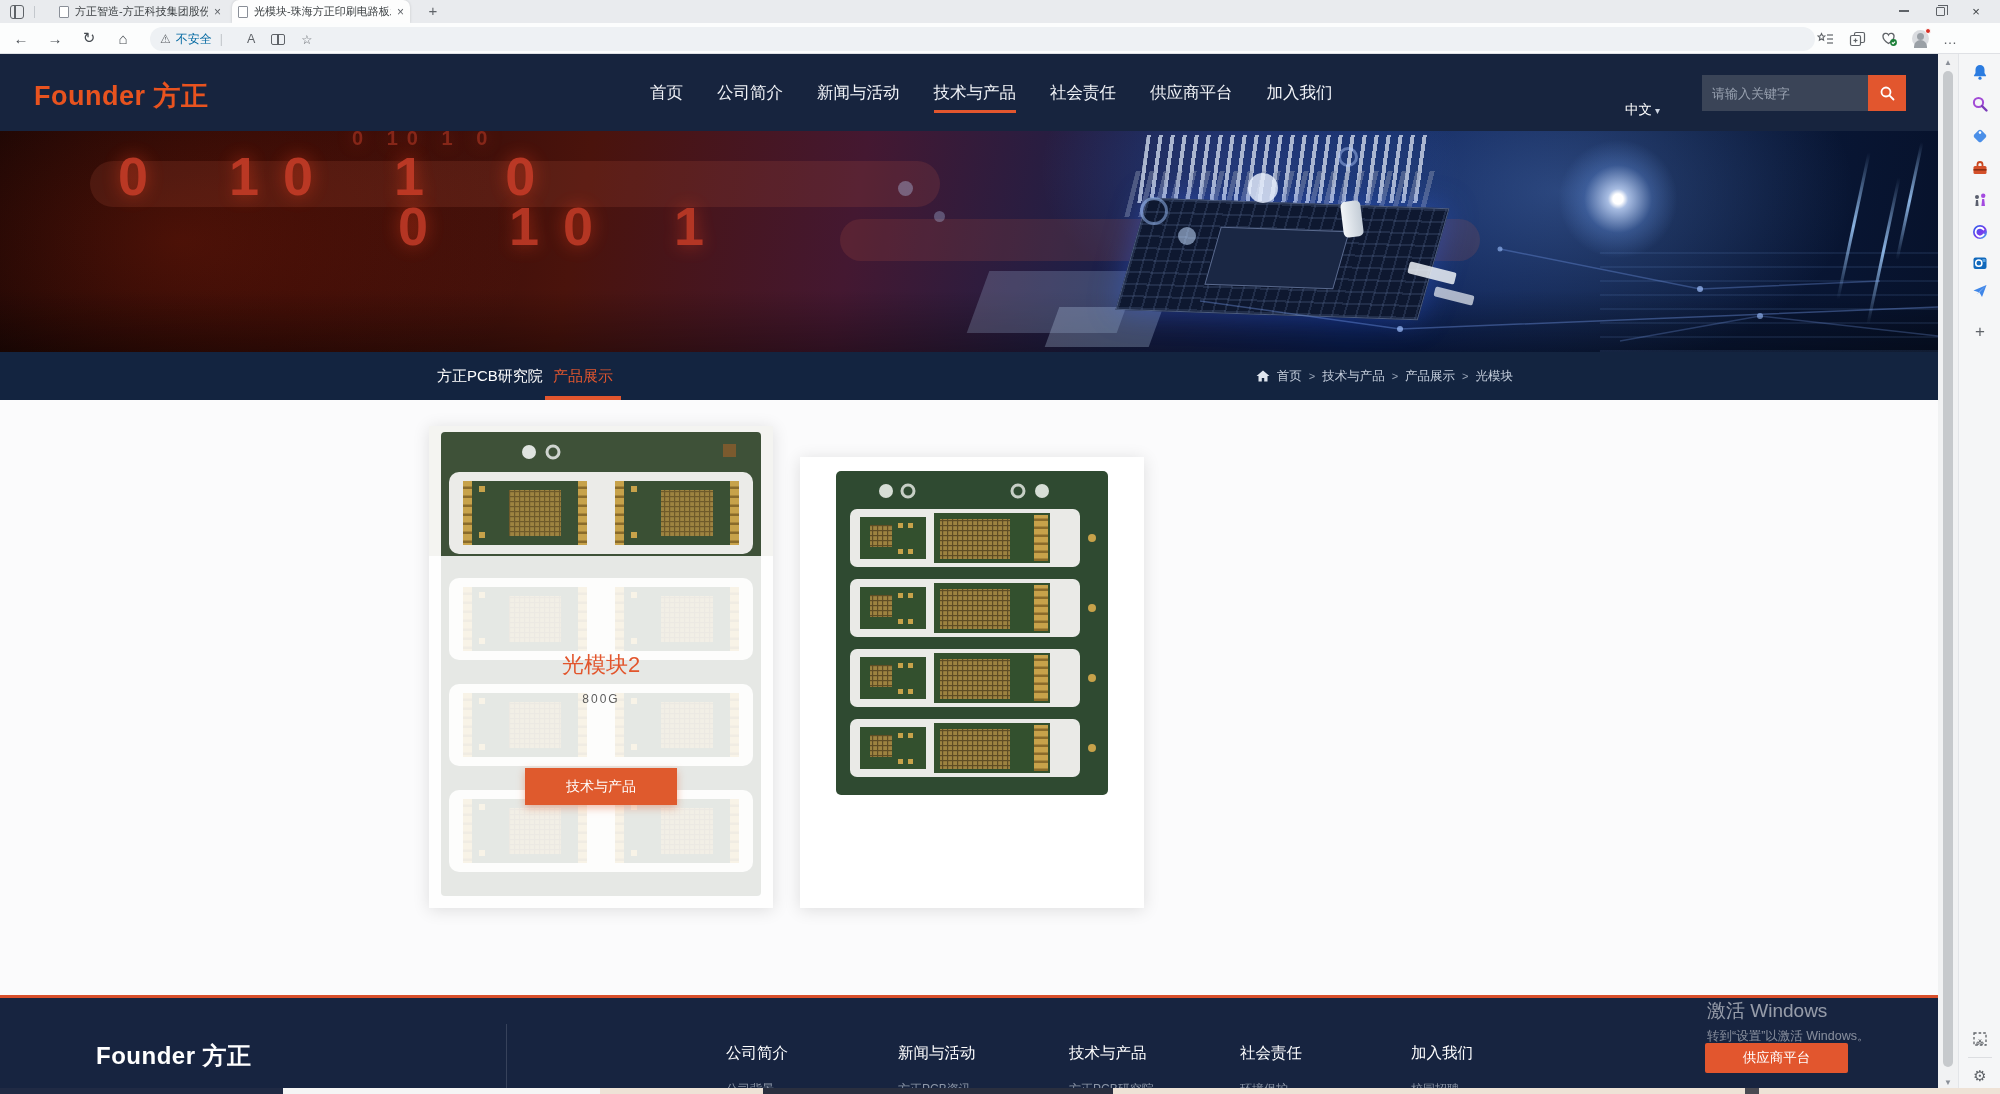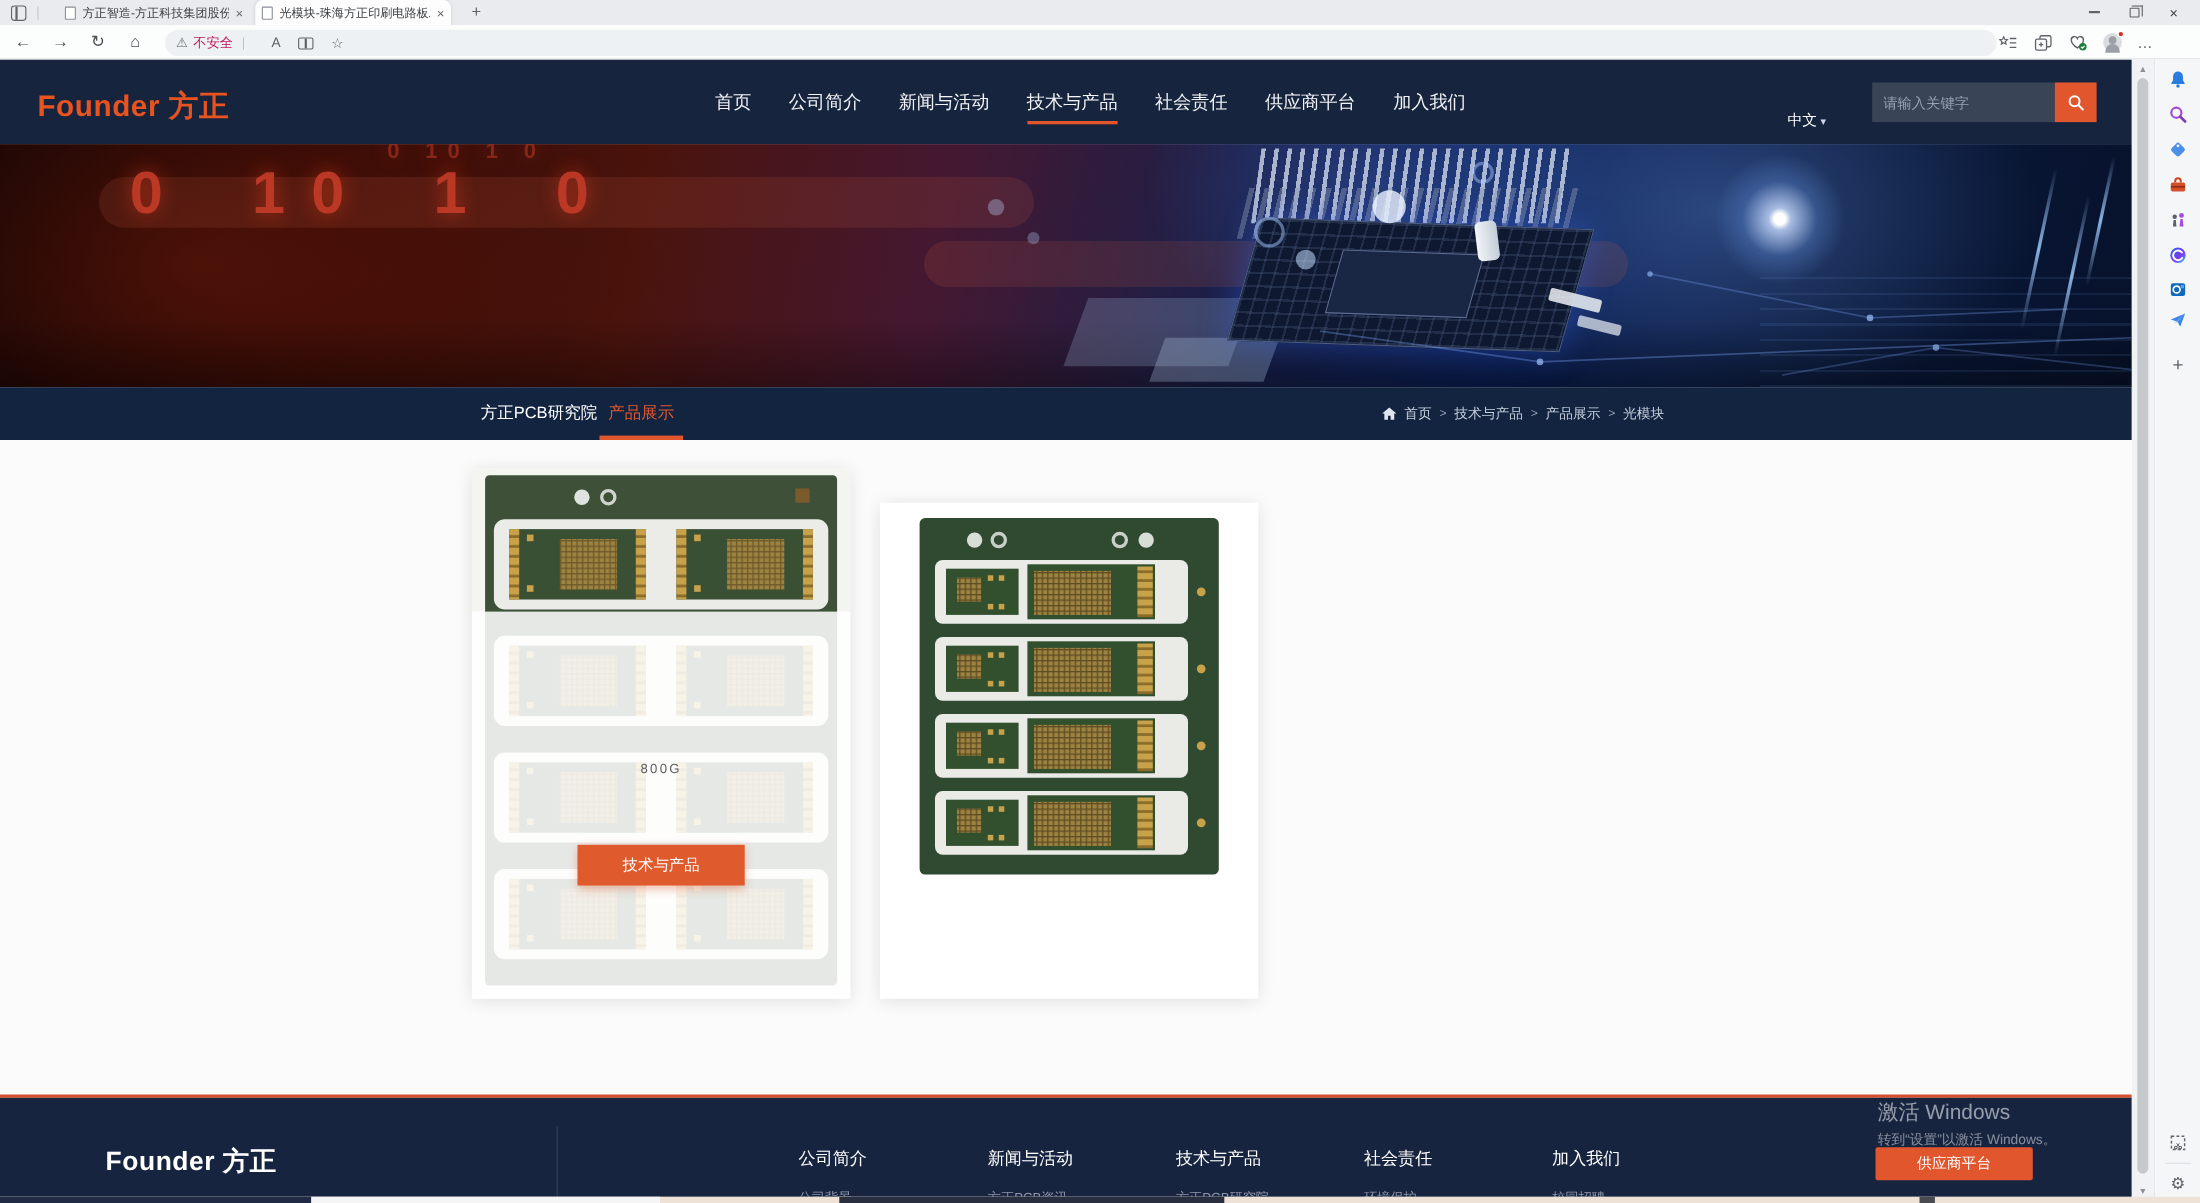--- a/index.html
+++ b/index.html
@@ -22,21 +22,21 @@
   .winbtn{position:absolute;top:0;width:36px;height:22px;display:flex;align-items:center;justify-content:center;color:#3c4043}
   .win-min{left:1886px}.win-min span{display:block;width:10px;height:1.4px;background:#5f6368}
   .win-max{left:1922px}.win-max span{display:block;width:9px;height:9px;border:1.2px solid #5f6368;border-radius:1px;position:relative}
   .win-max span::before{content:"";position:absolute;left:1px;top:-3px;width:9px;height:9px;border-top:1.2px solid #5f6368;border-right:1.2px solid #5f6368}
   .win-close{left:1958px;font-size:13px}
 
   .toolbar{position:absolute;left:0;top:23px;width:2000px;height:31px;background:#fcfdfd;border-bottom:1px solid #dfe1e5;display:flex;align-items:center}
   .navbtn{width:26px;height:24px;display:flex;align-items:center;justify-content:center;font-size:15px;color:#474c52;margin-left:8px}
   .addr{position:absolute;left:150px;top:4px;width:1665px;height:24px;border-radius:12px;background:#eef1f4;display:flex;align-items:center;padding:0 10px;font-size:12px;color:#3c4043}
   .addr .warn{font-size:12px;color:#5f6368;margin-right:5px}
-  .addr .sec{color:#be185d;margin-right:8px}
+  .addr .sec{color:#0369a1;margin-right:8px}
   .addr .bar{color:#c0c4c9;margin-right:8px}
   .addr .url{color:#202124;font-size:12.5px;flex:1;white-space:nowrap;overflow:hidden}
   .addr .mini{margin-left:16px;color:#5f6368;font-size:12.5px;display:flex;align-items:center}
   .split{width:14px;height:11px;border:1.3px solid #5f6368;border-radius:2px;position:relative}
   .split::after{content:"";position:absolute;left:5px;top:0;bottom:0;width:1.3px;background:#5f6368}
   .tb-right{position:absolute;right:42px;top:0;height:31px;display:flex;align-items:center;gap:14px}
   .icon16{width:18px;height:18px;display:flex;align-items:center;justify-content:center}
   .avatar{width:17px;height:17px;border-radius:50%;background:#dadce0;position:relative;overflow:visible}
   .avatar::before{content:"";position:absolute;left:5px;top:3px;width:7px;height:7px;border-radius:50%;background:#9aa0a6}
   .avatar::after{content:"";position:absolute;left:2px;top:10px;width:13px;height:8px;border-radius:7px 7px 0 0;background:#9aa0a6}
@@ -331,20 +331,21 @@
             </svg>
         </span>
       </div>
     </div>
 
     <div class="banner">
       <div class="bar-red br1"></div>
       <div class="bar-red br2"></div>
       <div class="digits d-small">0 10 1 0</div>
       <div class="digits d1">0 10 1 0</div>
+      <div class="digits d2">0 10 1</div>
       <div class="glass1"></div>
       <div class="glass2"></div>
       <div class="cpu-pins"></div>
       <div class="cpu-pins2"></div>
       <div class="cpu-chip"></div>
       <div class="cpu-die"></div>
       <div class="cyl"></div>
       <div class="chip-w1"></div>
       <div class="chip-w2"></div>
       <div class="glow g-star"></div>
@@ -419,20 +420,21 @@
             <rect x="186" y="55" width="9" height="64" fill="url(#fg1)"></rect>
             <rect x="232" y="64" width="52" height="46" fill="url(#bga1)"></rect>
             <rect x="202" y="60" width="6" height="6" fill="#c7a24a"></rect>
               <rect x="202" y="106" width="6" height="6" fill="#c7a24a"></rect>
           </g>
           <use href="#row1" y="106"></use>
           <use href="#row1" y="212"></use>
           <use href="#row1" y="318"></use>
         </svg>
         <div class="overlay"></div>
+        <div class="p-title">光模块2</div>
         <div class="p-spec">800G</div>
         <button class="p-btn">技术与产品</button>
       </div>
 
       <div class="card card2">
         <svg width="300" height="373" viewBox="0 0 300 373">
           <defs>
             <pattern id="fg2" width="14" height="8" patternUnits="userSpaceOnUse">
                 <rect width="14" height="8" fill="#c7a24a"></rect>
                 <rect y="5.5" width="14" height="2.5" fill="#8a6b2a"></rect>

